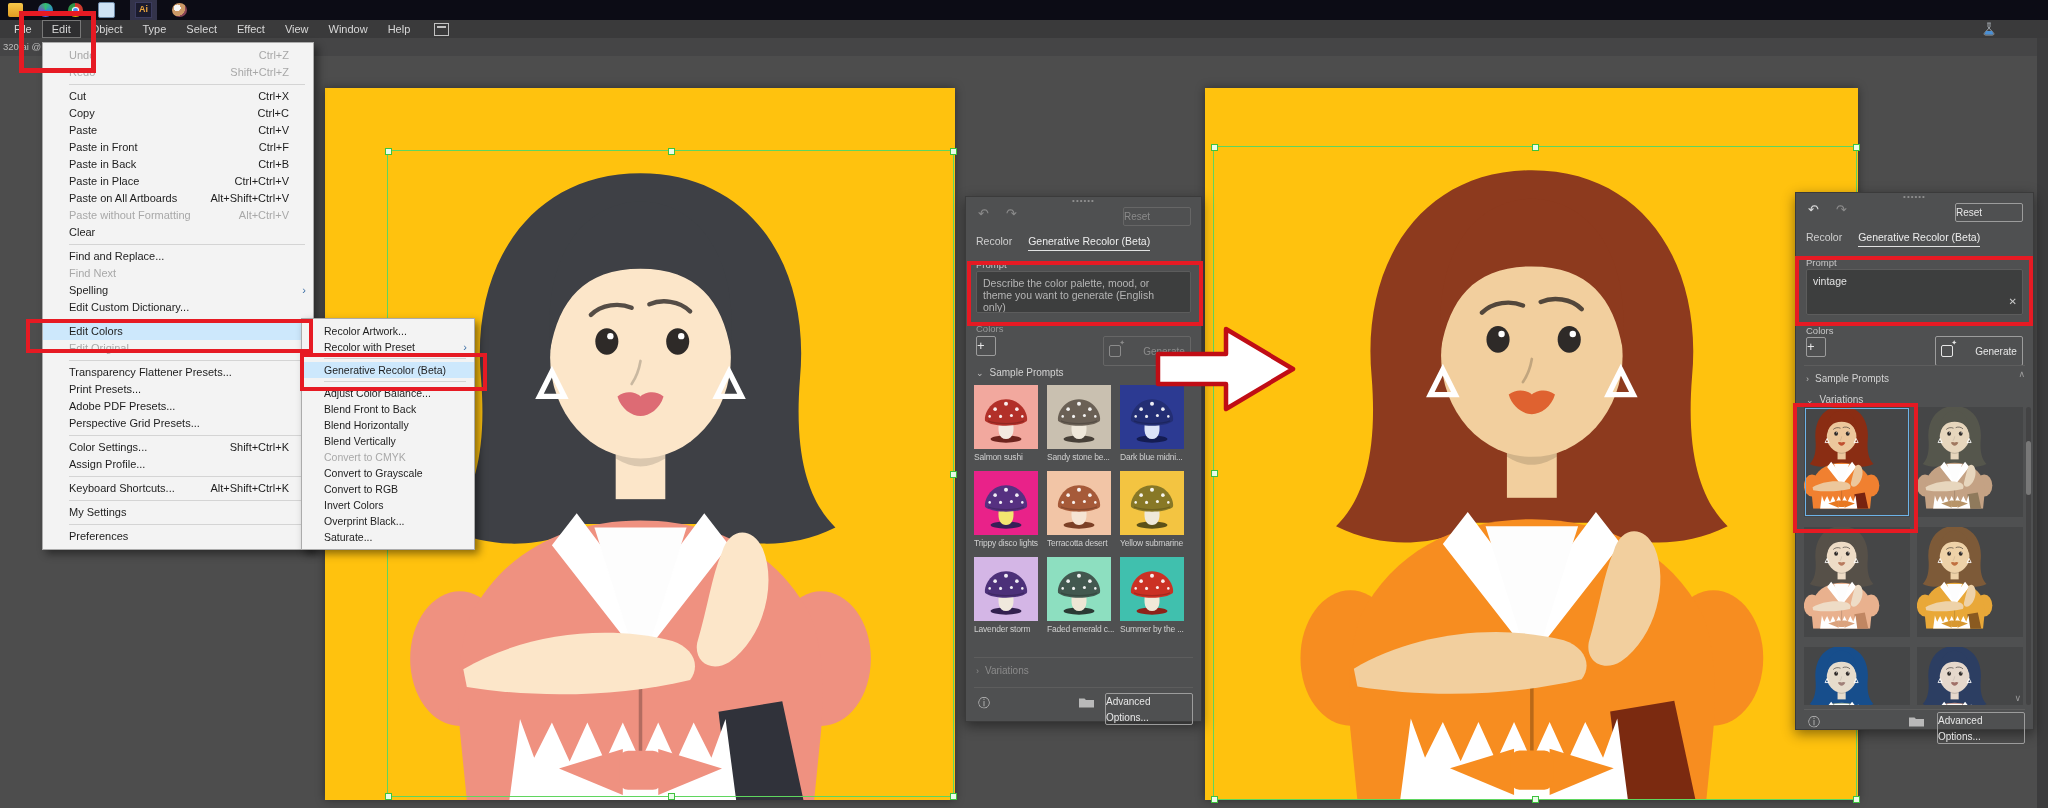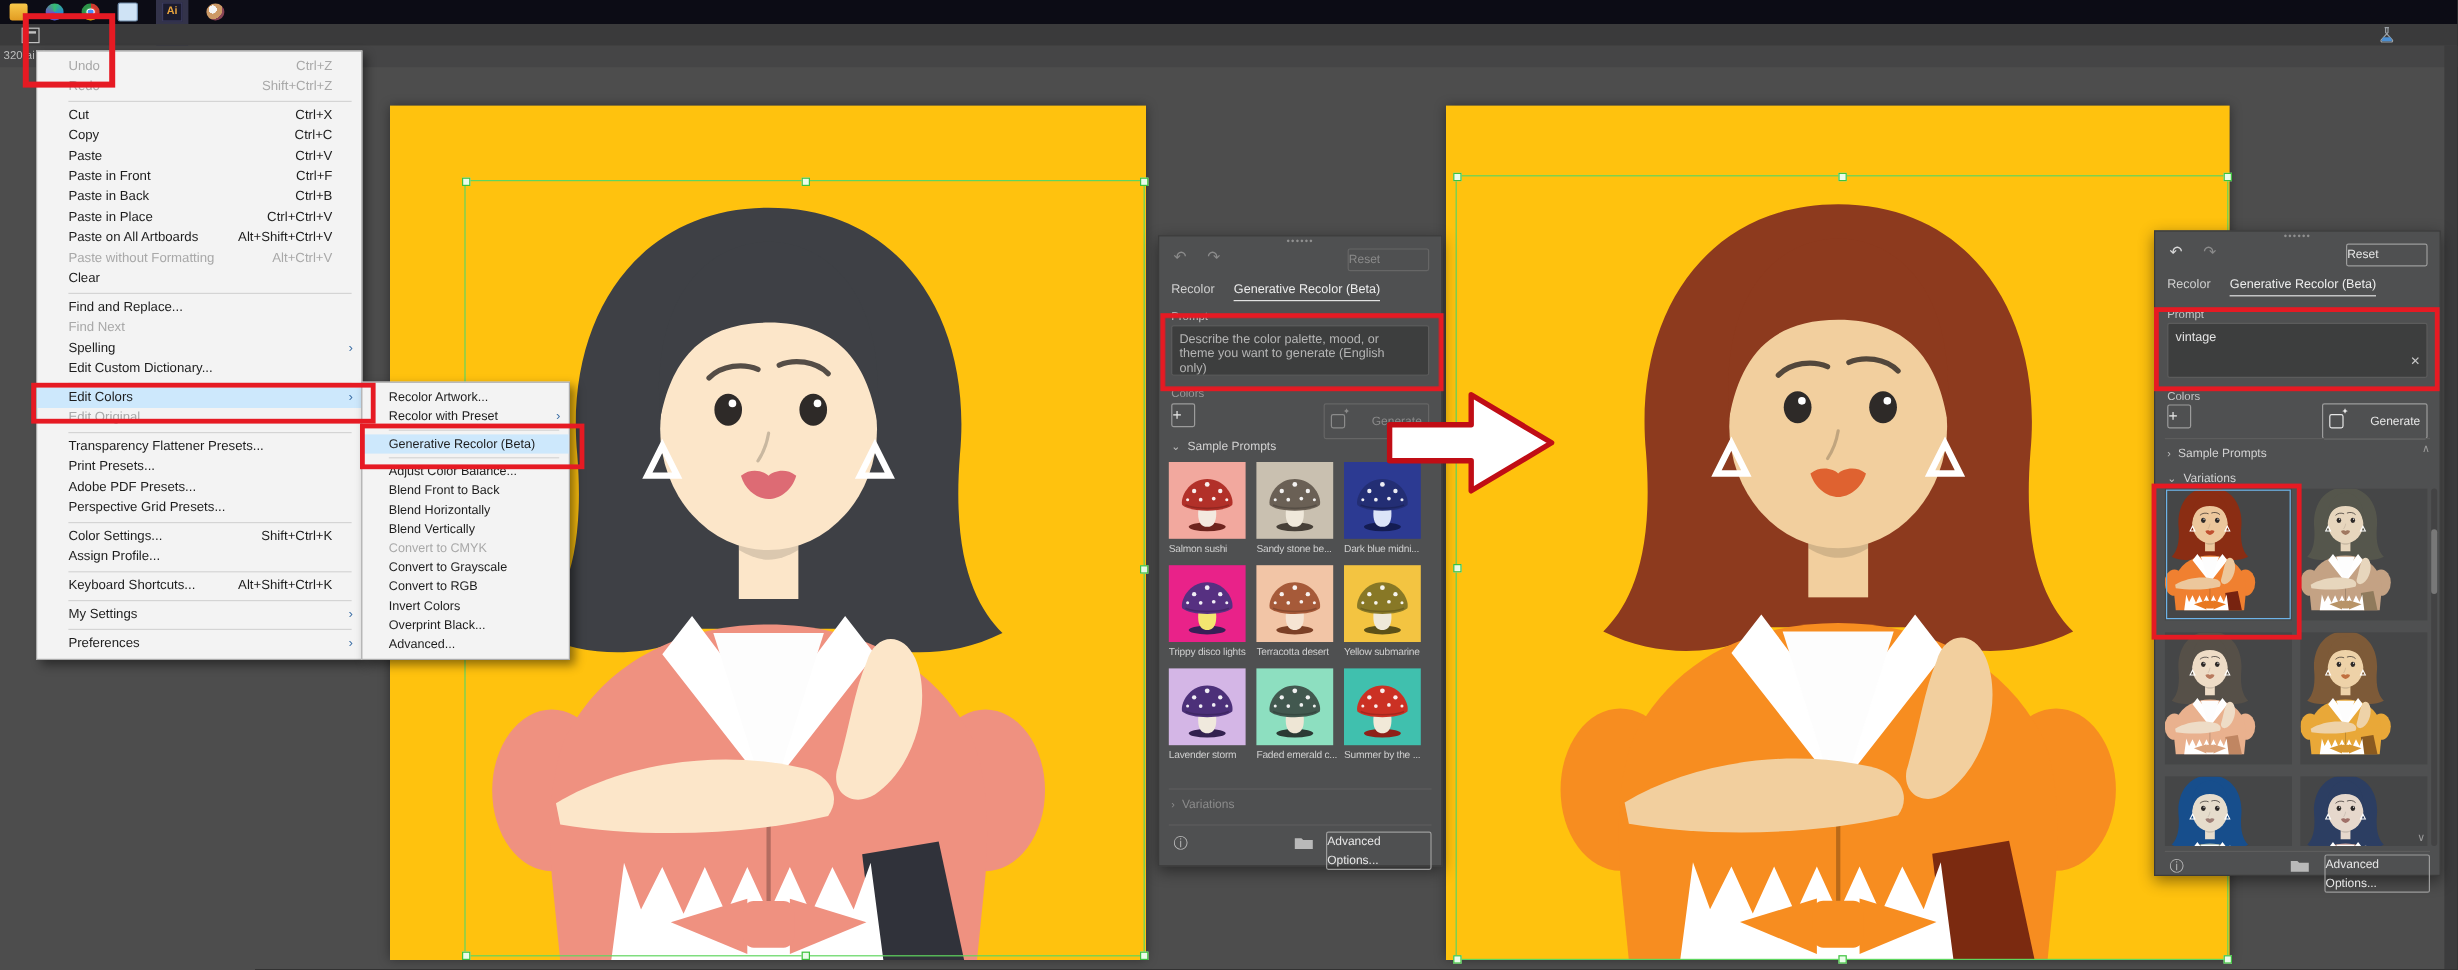--- a/index.html
+++ b/index.html
@@ -36,21 +36,21 @@
   #canvas-left{left:325px;top:88px;width:630px;height:712px}
   #canvas-right{left:1205px;top:88px;width:653px;height:712px}
   .girl-wrap{position:absolute;inset:0;display:flex;justify-content:center;align-items:flex-end;overflow:hidden}
   .girl-wrap svg{width:90%;height:95%}
   .sel{position:absolute;border:1px solid #5fd65f;z-index:9}
   .handle{position:absolute;width:5px;height:5px;background:#eafcea;border:1px solid #3ec23e;transform:translate(-3px,-3px)}
 
   
   .menu{position:absolute;background:#f3f3f3;border:1px solid #ababab;box-shadow:4px 4px 8px rgba(0,0,0,.45);
         padding:4px 0;font-size:11px;color:#1d1d1d;z-index:40}
-  #edit-menu{left:30px;top:42px;width:270px}
+  #edit-menu{left:42px;top:42px;width:270px}
   #edit-colors-menu{left:301px;top:318px;width:172px;font-size:10.5px}
   .menu-row{position:relative;height:17px;line-height:17px;padding:0 24px 0 26px;display:flex;
             justify-content:space-between;white-space:nowrap}
   #edit-colors-menu .menu-row{height:16px;line-height:16px;padding:0 16px 0 22px}
   .menu-row.disabled{color:#a8a8a8}
   .menu-row.highlighted{background:#cde8fc}
   .m-arrow{position:absolute;right:7px;top:0;color:#3b6ea5;font-size:11px}
   .menu-sep{height:1px;background:#d4d4d4;margin:3px 8px 3px 26px}
   #edit-colors-menu .menu-sep{margin-left:22px}
 
@@ -172,20 +172,31 @@
     <div class="tb-icon tb-edge"></div>
     <div class="tb-icon tb-chrome"></div>
     <div class="tb-icon tb-notes"></div>
     <div class="tb-ai-wrap">
         <div class="tb-ai">Ai</div>
       </div>
     <div class="tb-icon tb-paint"></div>
   </div>
 
   <div class="menubar">
+    <div id="menubar-items" style="display:flex">
+        <div class="mb-item">File</div>
+        <div class="mb-item active">Edit</div>
+        <div class="mb-item">Object</div>
+        <div class="mb-item">Type</div>
+        <div class="mb-item">Select</div>
+        <div class="mb-item">Effect</div>
+        <div class="mb-item">View</div>
+        <div class="mb-item">Window</div>
+        <div class="mb-item">Help</div>
+      </div>
     <div class="mb-doc-icon"></div>
     <svg class="mb-flask" viewBox="0 0 14 14">
       <path d="M5.2 1 h3.6 M6 1 v4 L11.6 11.2 A1.1 1.1 0 0 1 10.6 13 H3.4 A1.1 1.1 0 0 1 2.4 11.2 L8 5 V1" fill="none" stroke="#9aa0a6" stroke-width="1"></path>
       <path d="M4 9 L10 9 L11.2 11.6 A0.6 0.6 0 0 1 10.6 12.4 H3.4 A0.6 0.6 0 0 1 2.8 11.6 Z" fill="#4a8fd4"></path>
     </svg>
   </div>
 
   <div class="docbar"><span>320.ai @</span></div>
   <div class="edgestrip"></div>
 
@@ -426,21 +437,21 @@
     <span class="m-label">Invert Colors</span>
     <span class="m-short"></span>
     <span class="m-arrow"></span>
   </div>
         <div class="menu-row">
     <span class="m-label">Overprint Black...</span>
     <span class="m-short"></span>
     <span class="m-arrow"></span>
   </div>
         <div class="menu-row">
-    <span class="m-label">Advanced...</span>
+    <span class="m-label">Saturate...</span>
     <span class="m-short"></span>
     <span class="m-arrow"></span>
   </div>
       </div>
   </div>
 
   <div class="panel" id="panel-left">
     <div class="grip">••••••</div>
     <div class="undo dim">↶</div>
     <div class="redo dim">↷</div>

